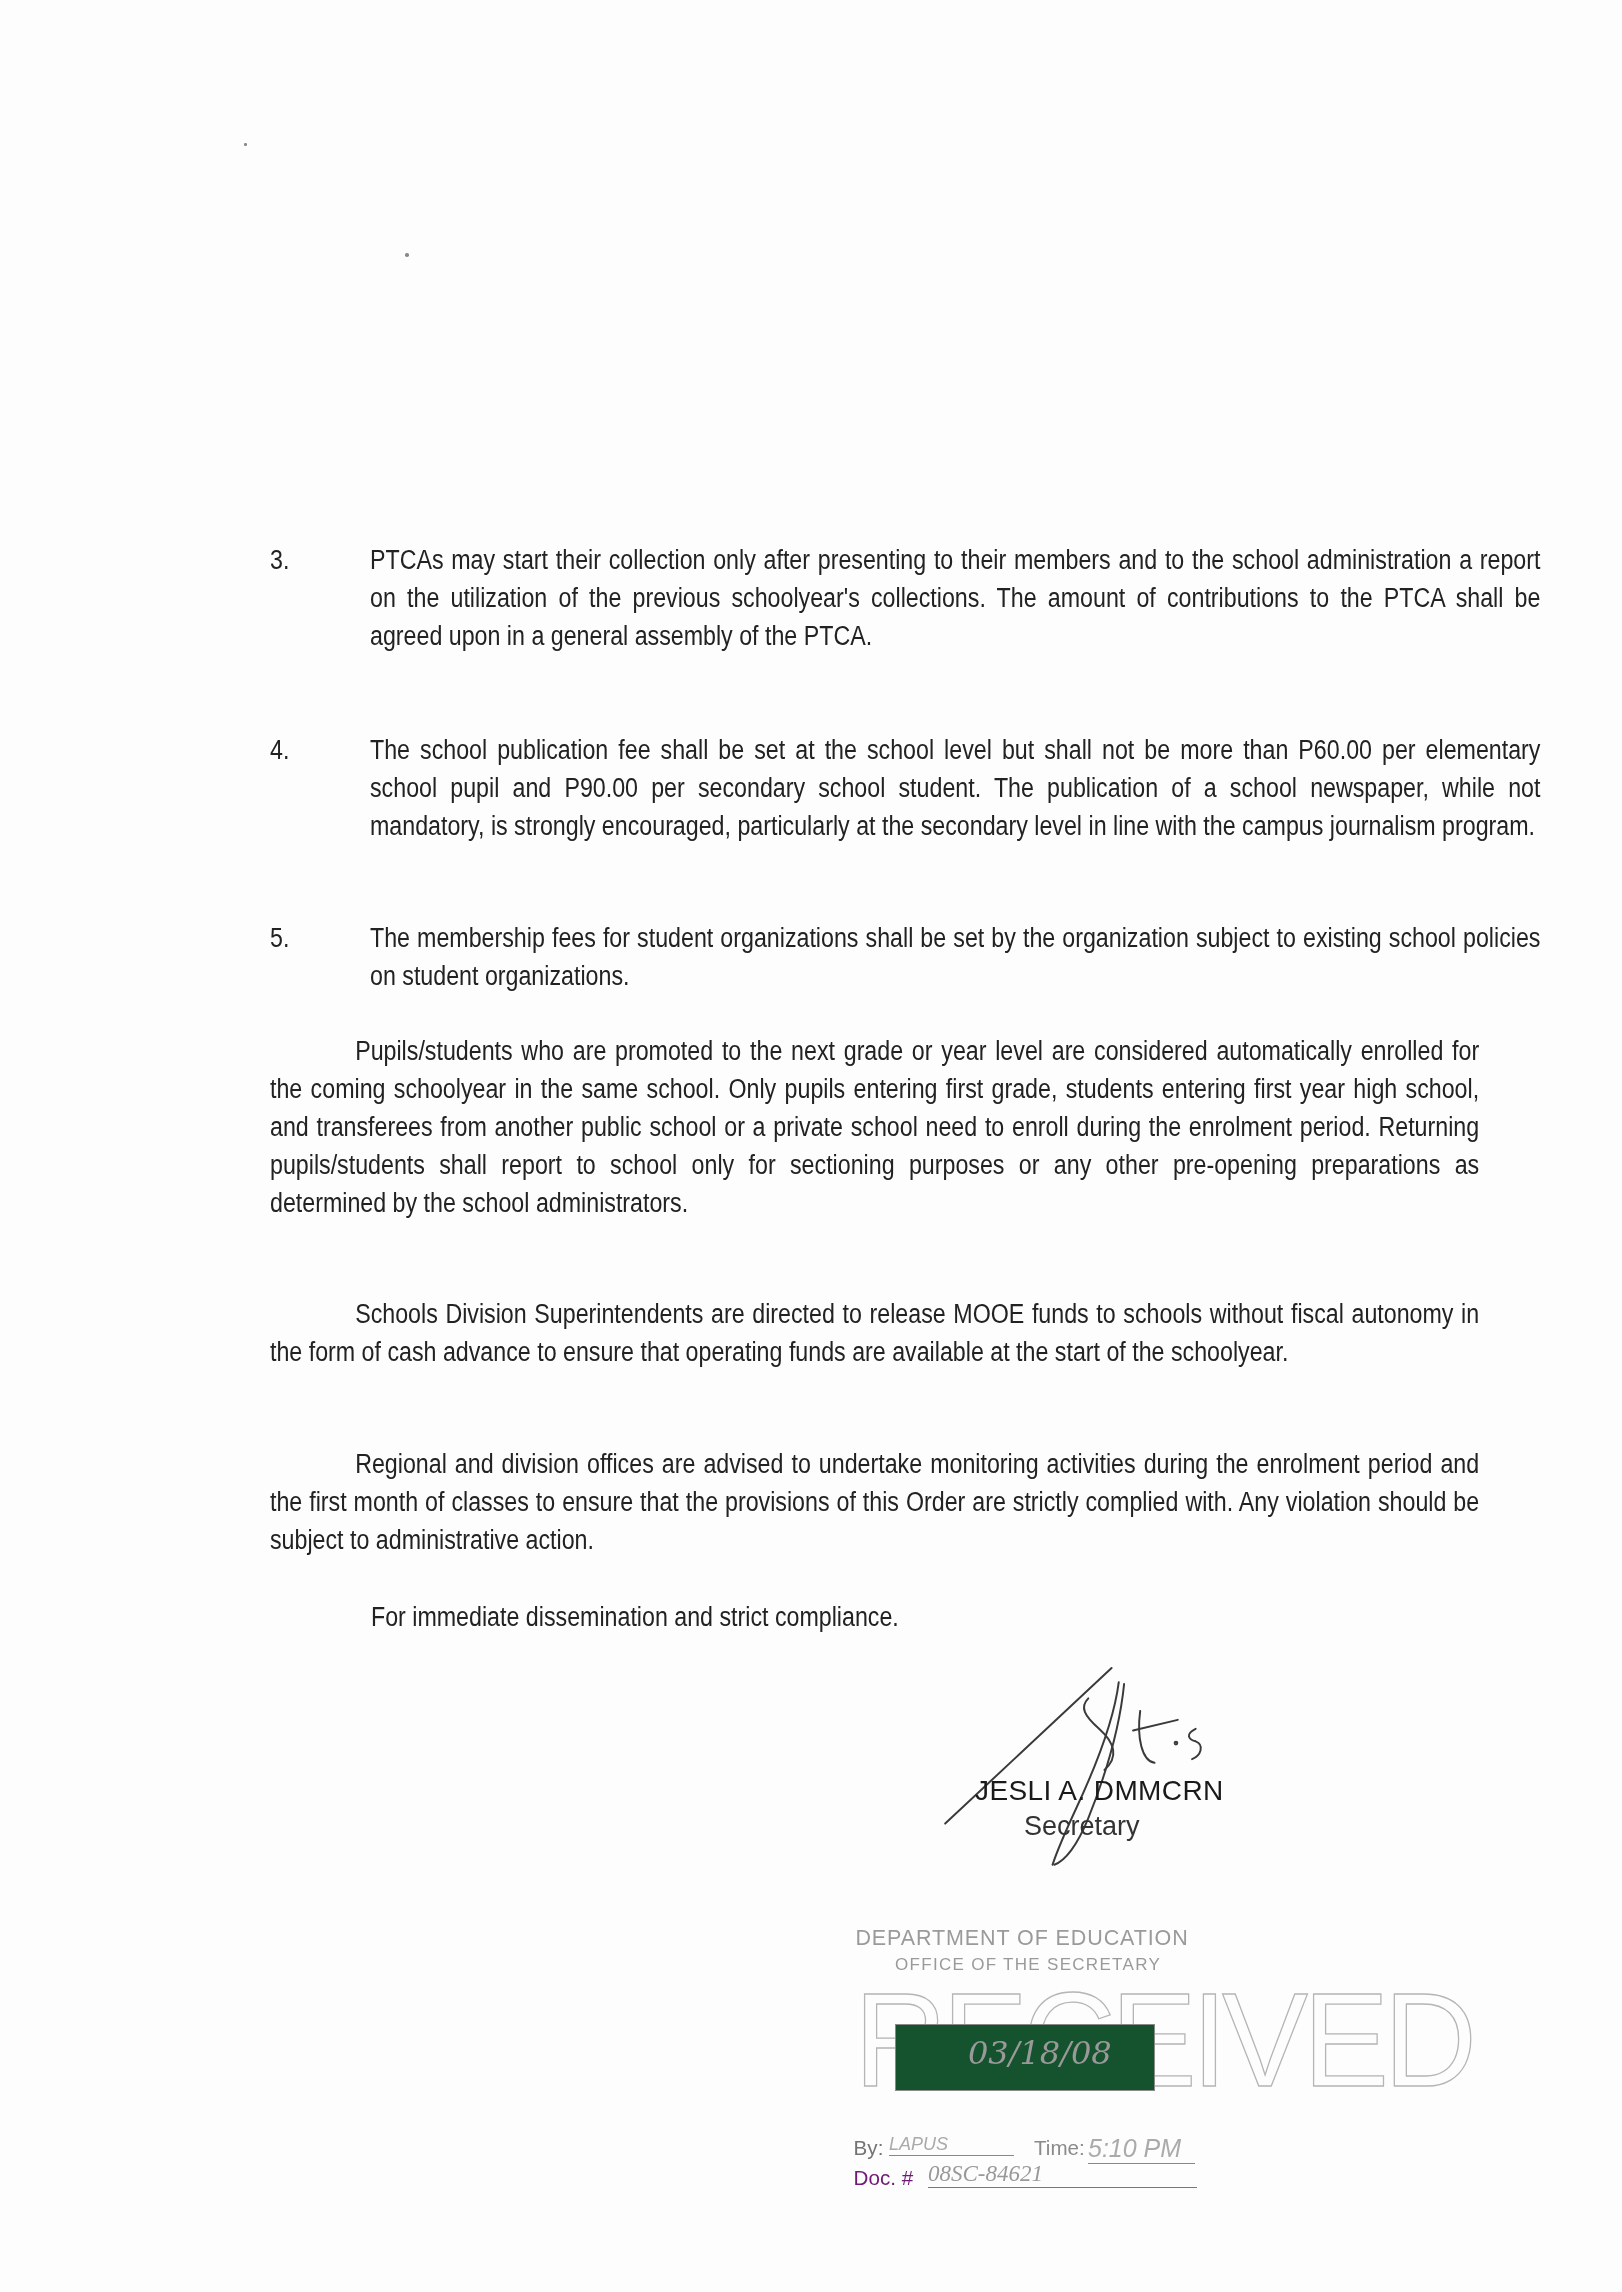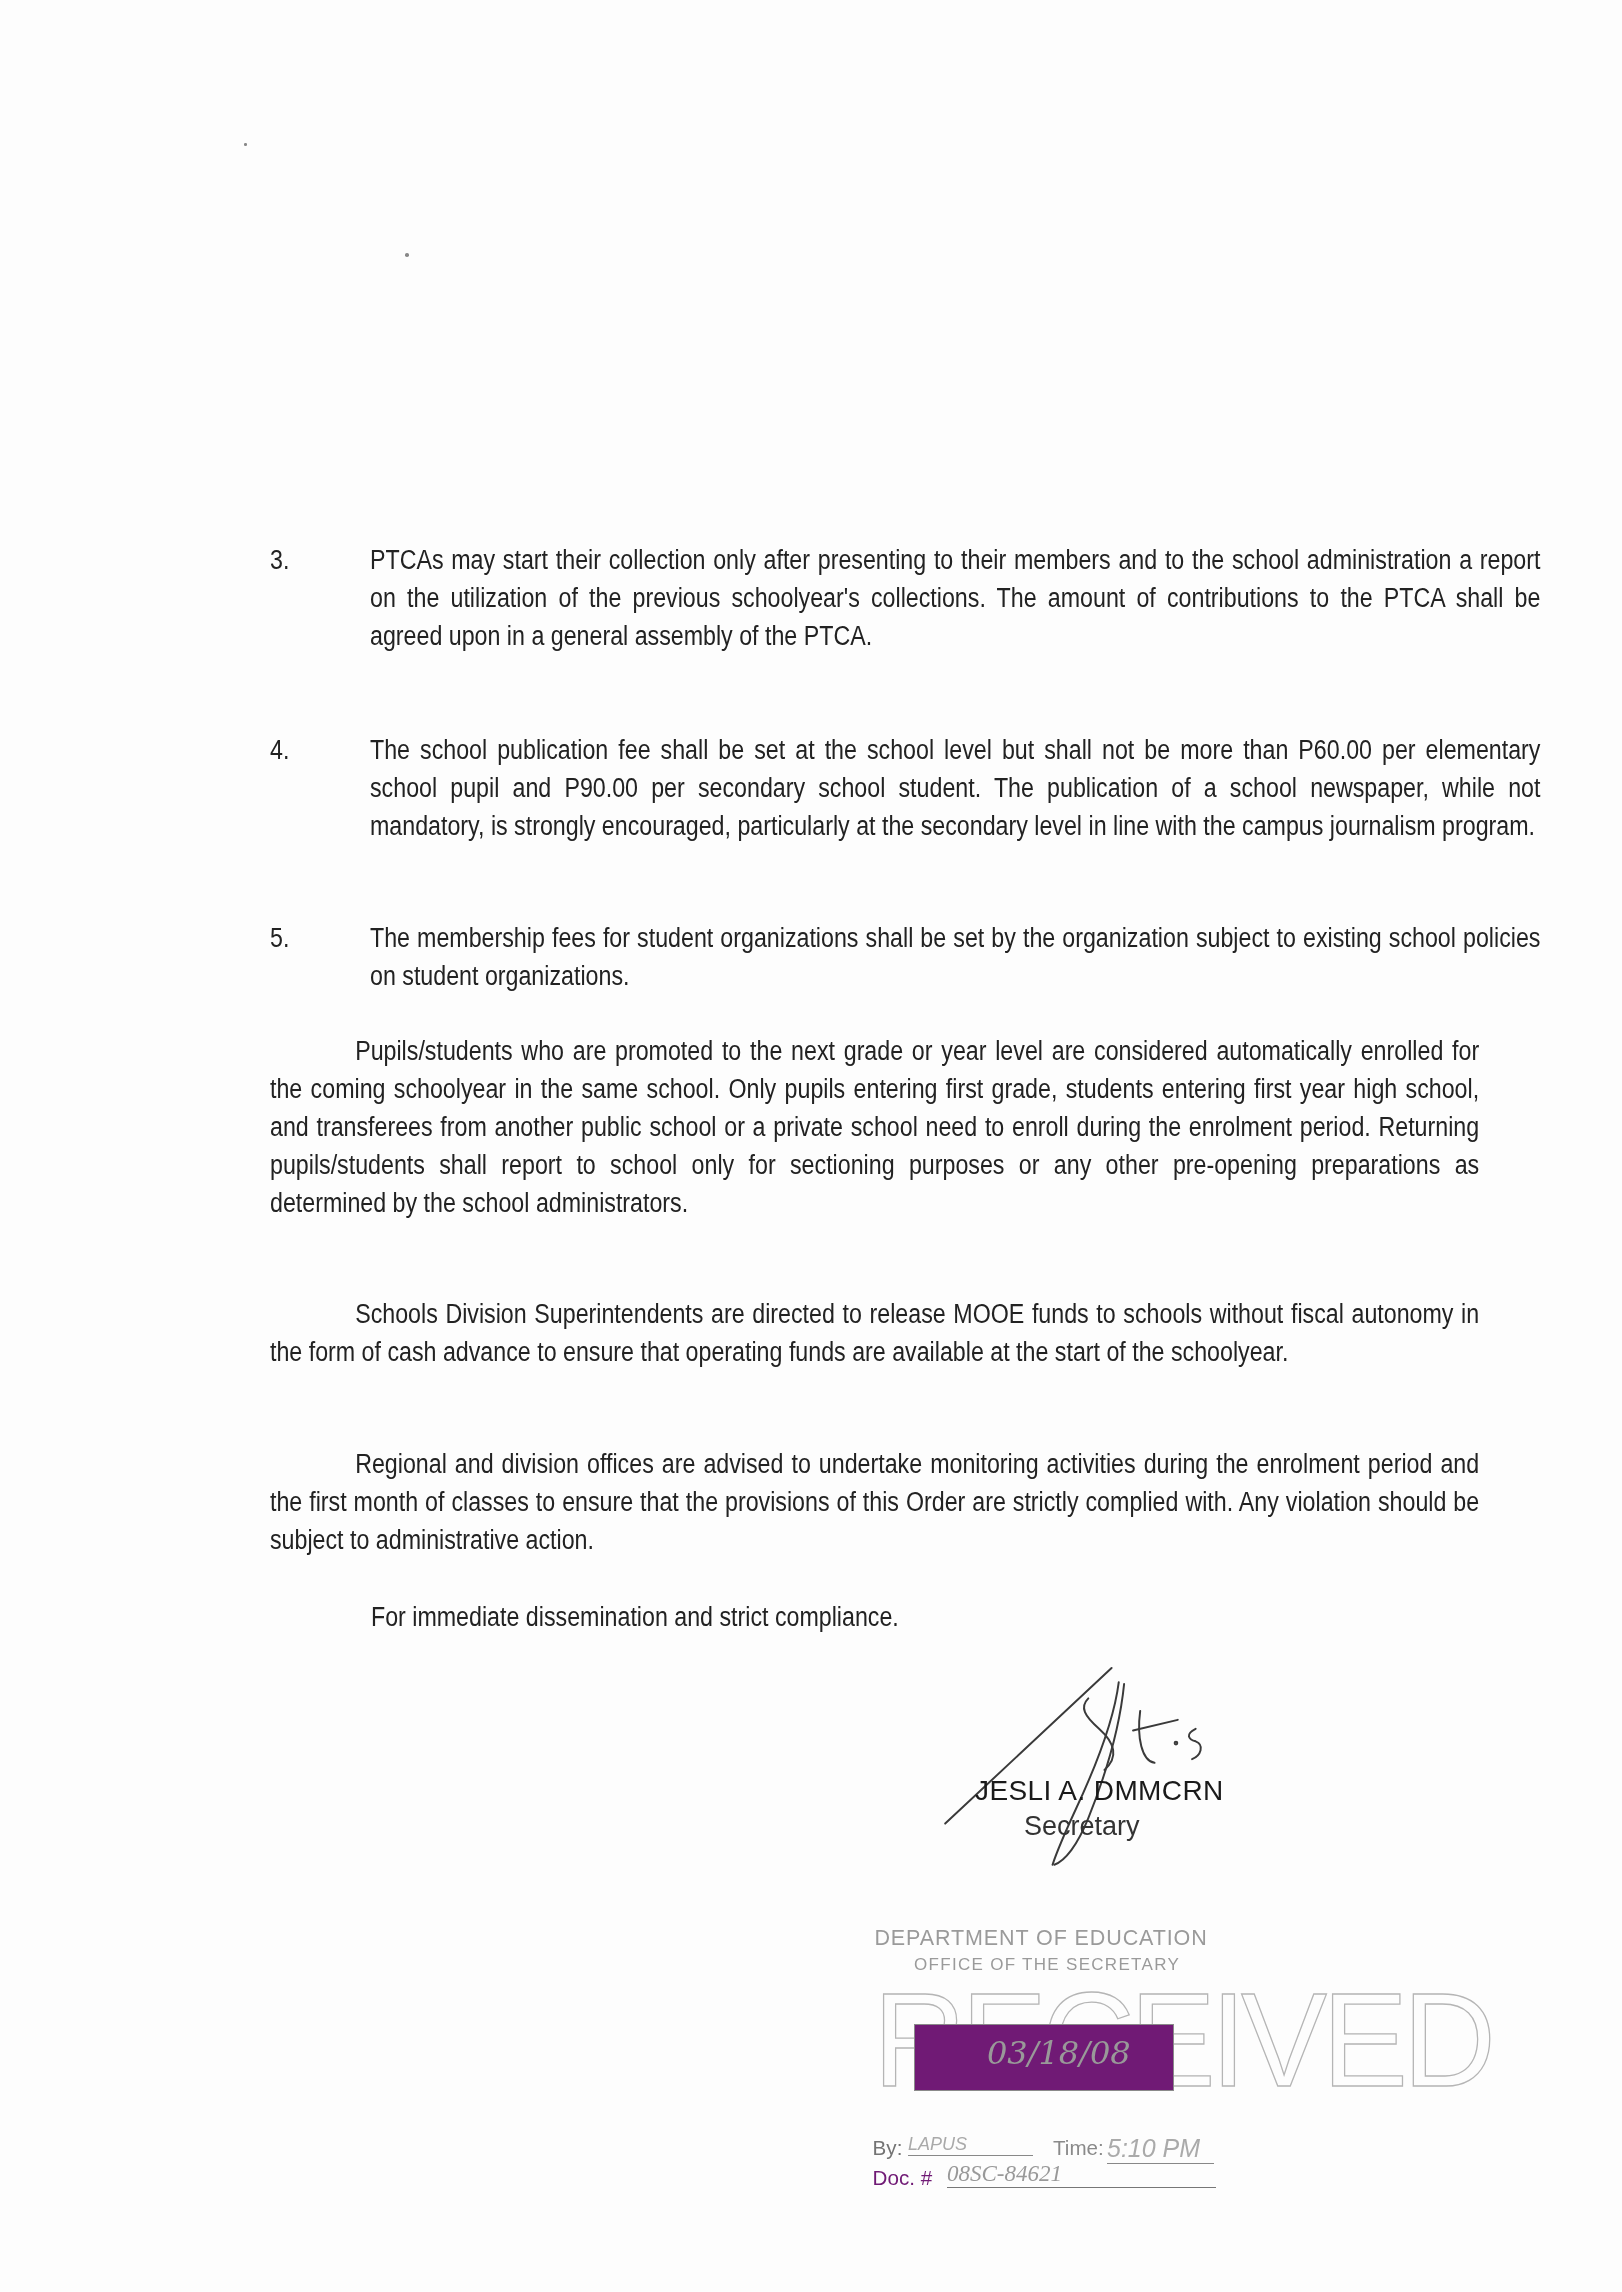--- a/index.html
+++ b/index.html
@@ -10,25 +10,25 @@
   .page { position:absolute; left:0; top:0; width:1623px; height:2293px; }
   .speck { position:absolute; background:#888; border-radius:50%; }
   .item { position:absolute; left:270px; width:1406px; font-size:27px; line-height:38px; }
   .item .num { position:absolute; left:0; top:0; transform:scaleX(0.86); transform-origin:left top; }
   .item .txt { position:absolute; left:100px; width:1361px; text-align:justify; text-align-last:left; transform:scaleX(0.86); transform-origin:left top; }
   .para { position:absolute; left:270px; width:1406px; font-size:27px; line-height:38px; text-align:justify; text-align-last:left; text-indent:99px; transform:scaleX(0.86); transform-origin:left top; }
   .closing { position:absolute; left:371px; top:1598px; font-size:27px; line-height:38px; transform:scaleX(0.86); transform-origin:left top; }
   .sig-name { position:absolute; left:975px; top:1775px; font-size:28px; font-weight:normal; letter-spacing:0.4px; color:#1a1a1a; }
   .sig-title { position:absolute; left:1016px; top:1811px; font-size:27px; color:#333;margin-left:8px; }
   .signature { position:absolute; left:913px; top:1657px; width:322px; height:233px; }
-  .stamp { position:absolute; left:869px; top:1917px; width:358px; height:278px; color:#9a9a9a; }
+  .stamp { position:absolute; left:850px; top:1917px; width:358px; height:278px; color:#9a9a9a; }
   .stamp .l1 { position:absolute; left:5.4px; top:9px; font-size:21.5px; letter-spacing:0.9px; white-space:nowrap; }
   .stamp .l2 { position:absolute; left:45px; top:38px; font-size:17px; letter-spacing:1.3px; white-space:nowrap; }
   .stamp .big { position:absolute; left:3.6px; top:56px; font-size:133px; line-height:134px; letter-spacing:-5.4px; color:transparent; -webkit-text-stroke:1.3px #b5b5b5; white-space:nowrap; transform:scaleX(0.97); transform-origin:left top; }
-  .stamp .datebox { position:absolute; left:45px; top:107px; width:258px; height:65px; border:1.8px solid #8a8a8a; background:#701a75; }
+  .stamp .datebox { position:absolute; left:45px; top:107px; width:258px; height:65px; border:1.8px solid #8a8a8a; background:#14532d; }
   .stamp .datebox span { position:absolute; left:72px; top:9px; font-family:"DejaVu Serif", serif; font-style:italic; font-size:32px; color:#999; }
   .stamp .by { position:absolute; left:3.6px; top:219px; font-size:20.6px; color:#737373; }
   .stamp .byval { position:absolute; left:39px; top:217px; width:125px; border-bottom:1.8px solid #888; font-size:18px; font-style:italic; color:#aaa; }
   .stamp .time { position:absolute; left:184px; top:219px; font-size:20.6px; color:#8a8a8a; }
   .stamp .timeval { position:absolute; left:238px; top:217px; width:107px; border-bottom:1.8px solid #888; font-size:25px; font-style:italic; color:#aaa; }
   .stamp .doc { position:absolute; left:3.6px; top:249px; font-size:20.6px; color:#701a75; }
   .stamp .docval { position:absolute; left:78px; top:244px; width:269px; border-bottom:1.8px solid #777; font-size:23px; font-style:italic; color:#999; font-family:Liberation Serif, serif; }
 </style>
 </head>
 <body>

